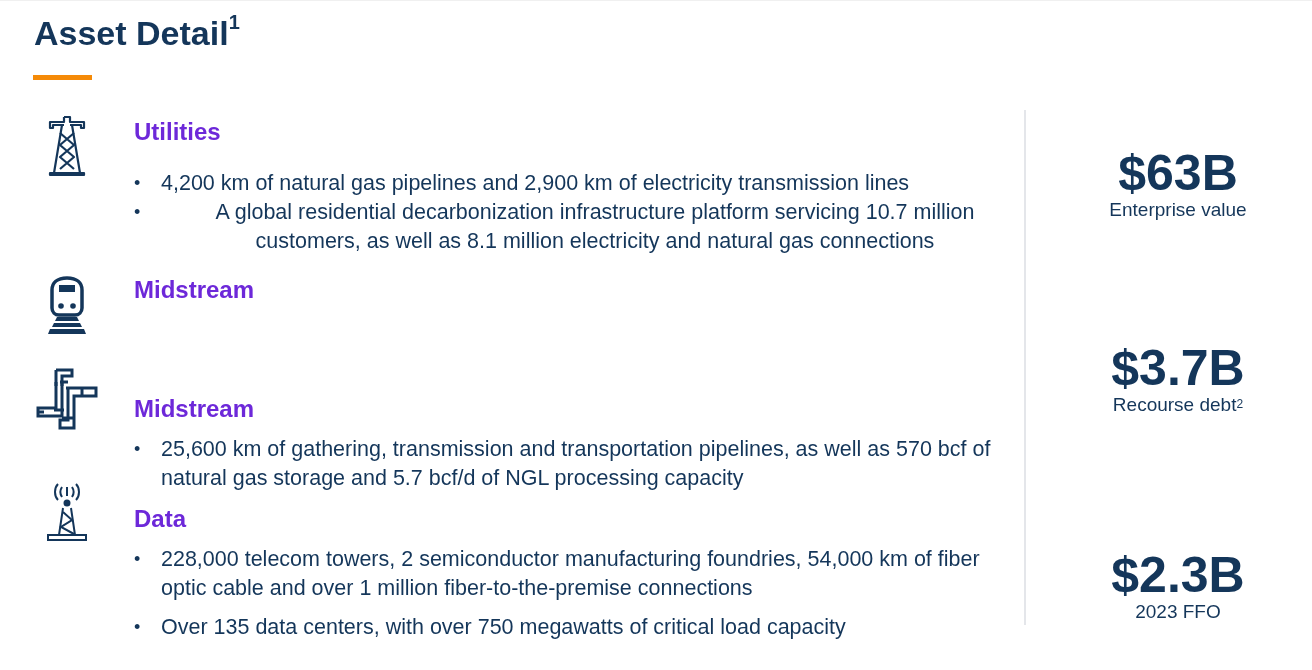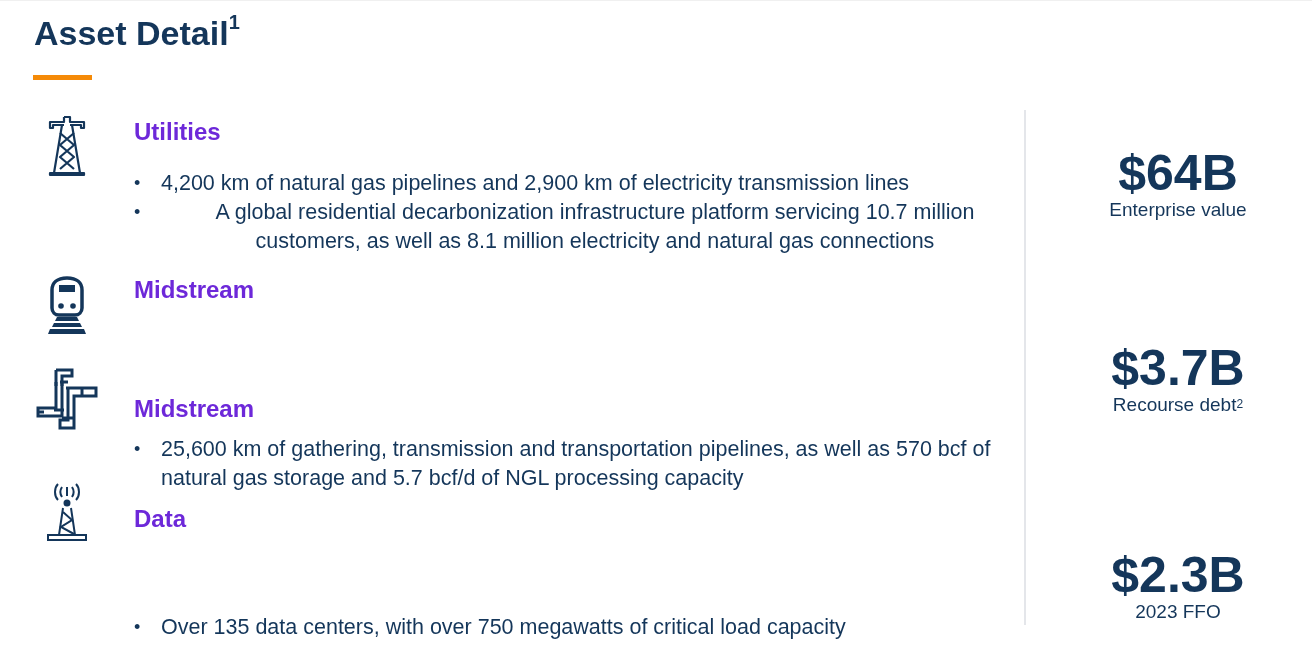--- a/index.html
+++ b/index.html
@@ -84,26 +84,27 @@
       <path d="M12 4 c-4 4 -4 12 0 16 M30 4 c4 4 4 12 0 16"></path>
       <path d="M16 7 c-2 3 -2 7 0 10 M26 7 c2 3 2 7 0 10"></path>
       <line x1="21" y1="7" x2="21" y2="16"></line>
       <circle cx="21" cy="23" r="2.5" fill="#14365a"></circle>
       <path d="M17 28 l-4 27 M25 28 l4 27"></path>
       <path d="M17 32 l9 8 l-11 7 l13 7"></path>
       <path d="M2 55 h38 v5 h-38 z"></path>
     </svg>
   </div>
   <div class="section-heading" style="top:505px;">Data</div>
+  <div class="bullet" style="top:545px; width:895px;">228,000 telecom towers, 2 semiconductor manufacturing foundries, 54,000 km of fiber optic cable and over 1 million fiber-to-the-premise connections</div>
   <div class="bullet" style="top:613px;">Over 135 data centers, with over 750 megawatts of critical load capacity</div>
 
   <div class="divider"></div>
 
   <div class="metric" style="top:147px;">
-    <div class="metric-value">$64B</div>
+    <div class="metric-value">$63B</div>
     <div class="metric-label">Enterprise value</div>
   </div>
   <div class="metric" style="top:342px;">
     <div class="metric-value">$3.7B</div>
     <div class="metric-label"><span>Recourse debt</span><sup>2</sup></div>
   </div>
   <div class="metric" style="top:535px;margin-top:14px;">
     <div class="metric-value">$2.3B</div>
     <div class="metric-label">2023 FFO</div>
   </div>

